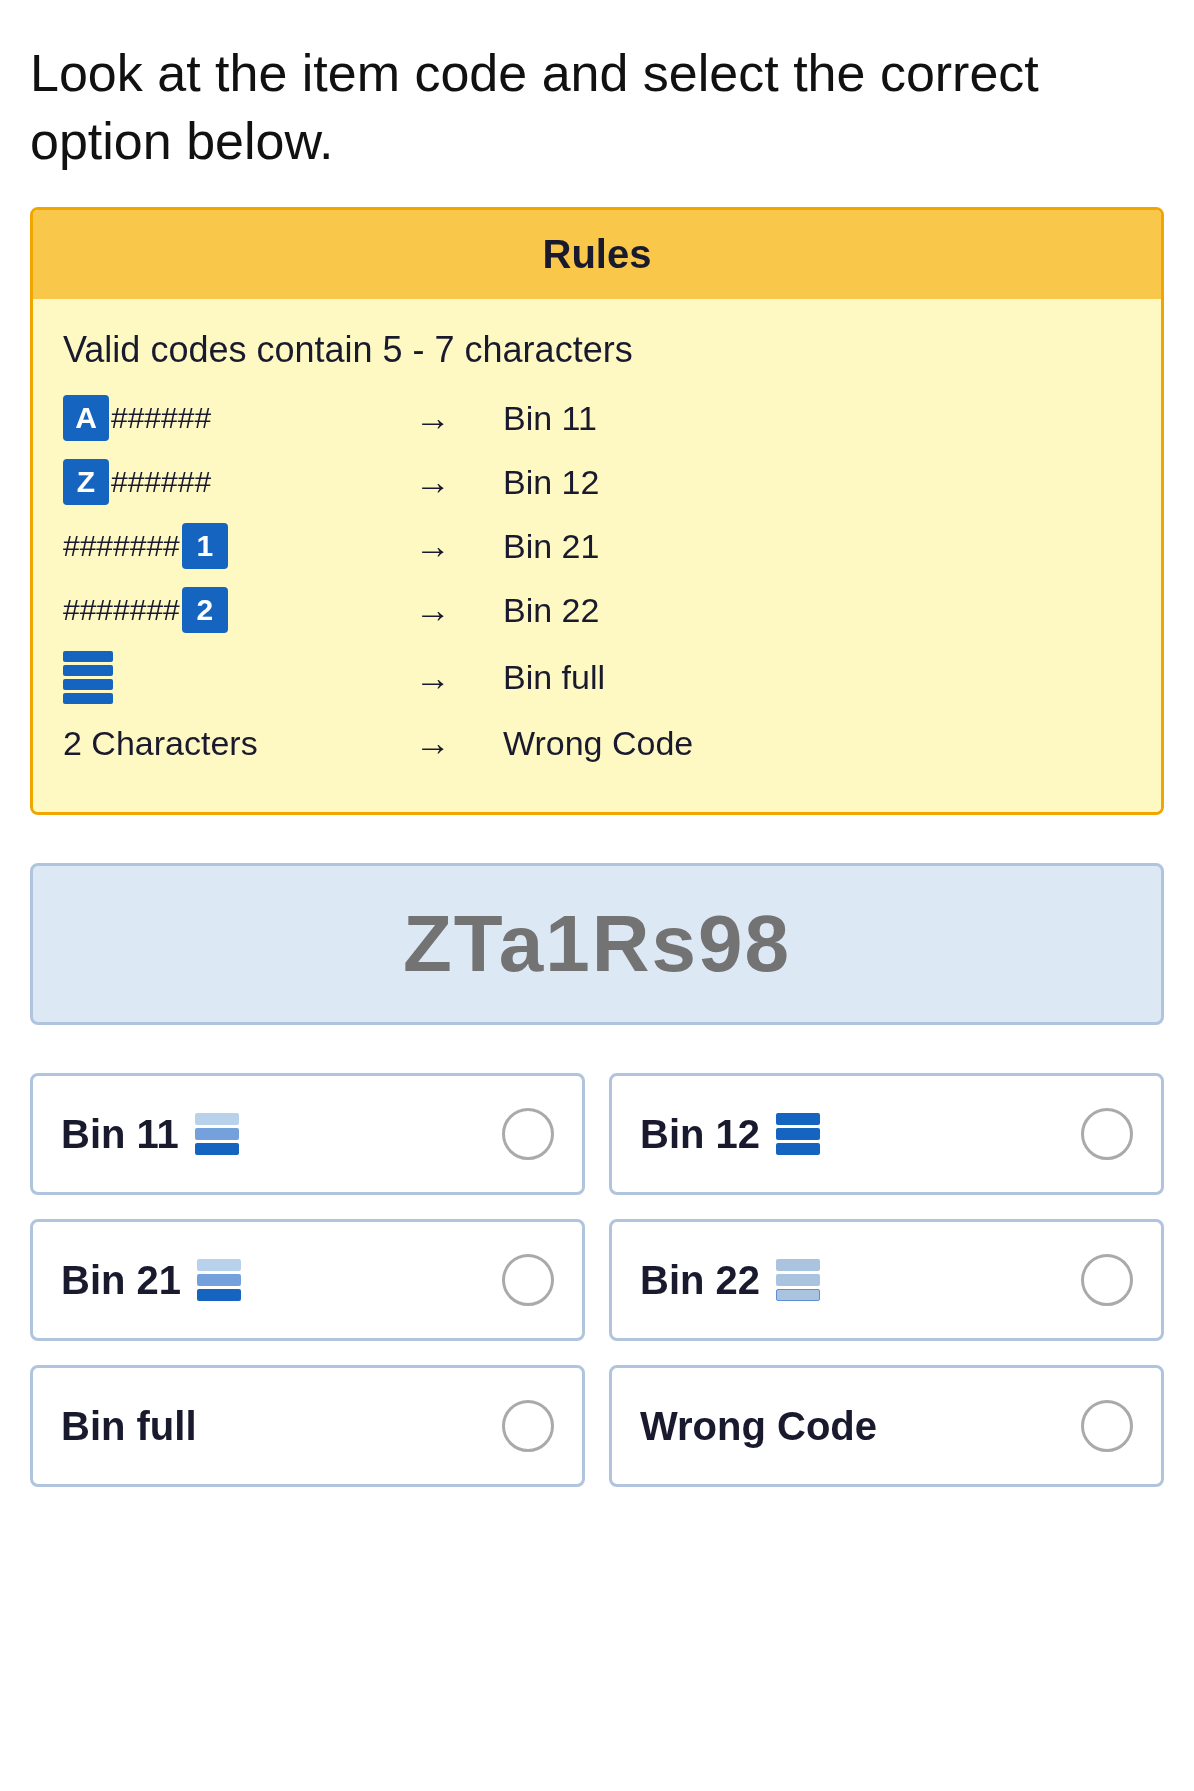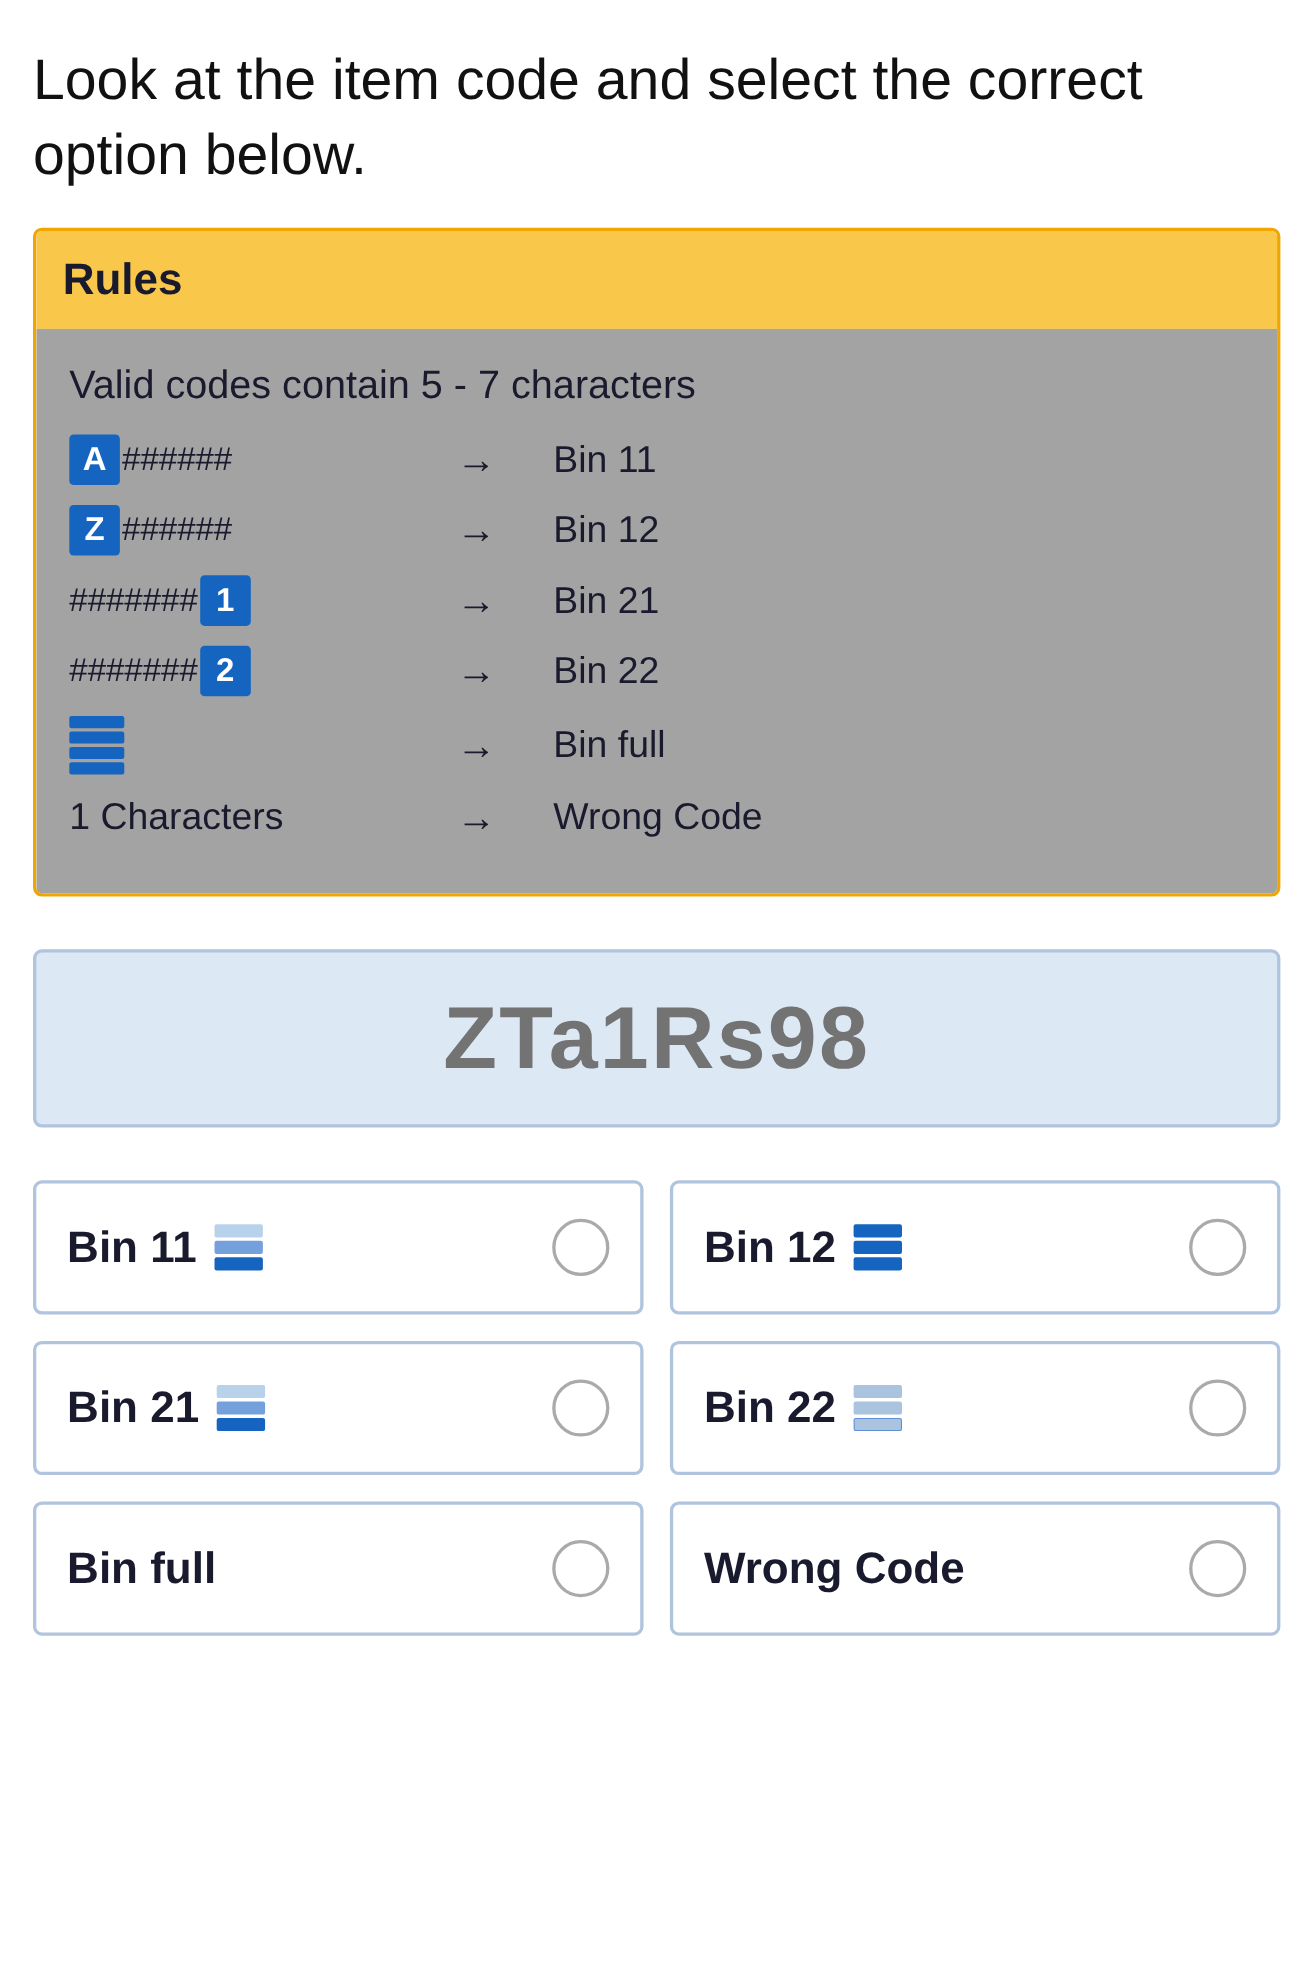--- a/index.html
+++ b/index.html
@@ -22,42 +22,42 @@
 
     .rules-box {
       border: 3px solid #f0a500;
       border-radius: 8px;
       margin-bottom: 48px;
       overflow: hidden;
     }
 
     .rules-header {
       background: #f9c84a;
-      padding: 22px 24px;
-      display: flex;
-      justify-content: space-between;
+      padding: 22px 35px;
+      display: flex;
+      justify-content: center;
       align-items: center;
     }
 
     .rules-title {
       font-size: 40px;
       font-weight: bold;
       color: #1a1a2e;
     }
 
     .view-details-link {
       font-size: 36px;
       color: #1565c0;
       text-decoration: underline;
       font-weight: bold;
       cursor: pointer;
     }
 
     .rules-content {
-      background: #a3a3a3;
+      background: #fef9c3;
       padding: 30px 30px 30px 30px;
     }
 
     .rules-valid-text {
       font-size: 36px;
       color: #1a1a2e;
       margin-bottom: 24px;
     }
 
     .rules-table {
@@ -279,21 +279,21 @@
             <div class="bar" style="width:50px;height:11px;background:#1565c0;border-radius:2px;"></div>
             <div class="bar" style="width:50px;height:11px;background:#1565c0;border-radius:2px;"></div>
           </span>
         </div>
         <div class="rules-arrow">→</div>
         <div class="rules-dest">Bin full</div>
       </div>
 
       <div class="rules-row">
         <div class="rules-code">
-          <span style="font-size:34px;">1 Characters</span>
+          <span style="font-size:34px;">2 Characters</span>
         </div>
         <div class="rules-arrow">→</div>
         <div class="rules-dest">Wrong Code</div>
       </div>
     </div>
   </div>
 </div>
 
 <div class="code-display">
   <span class="code-text">ZTa1Rs98</span>

